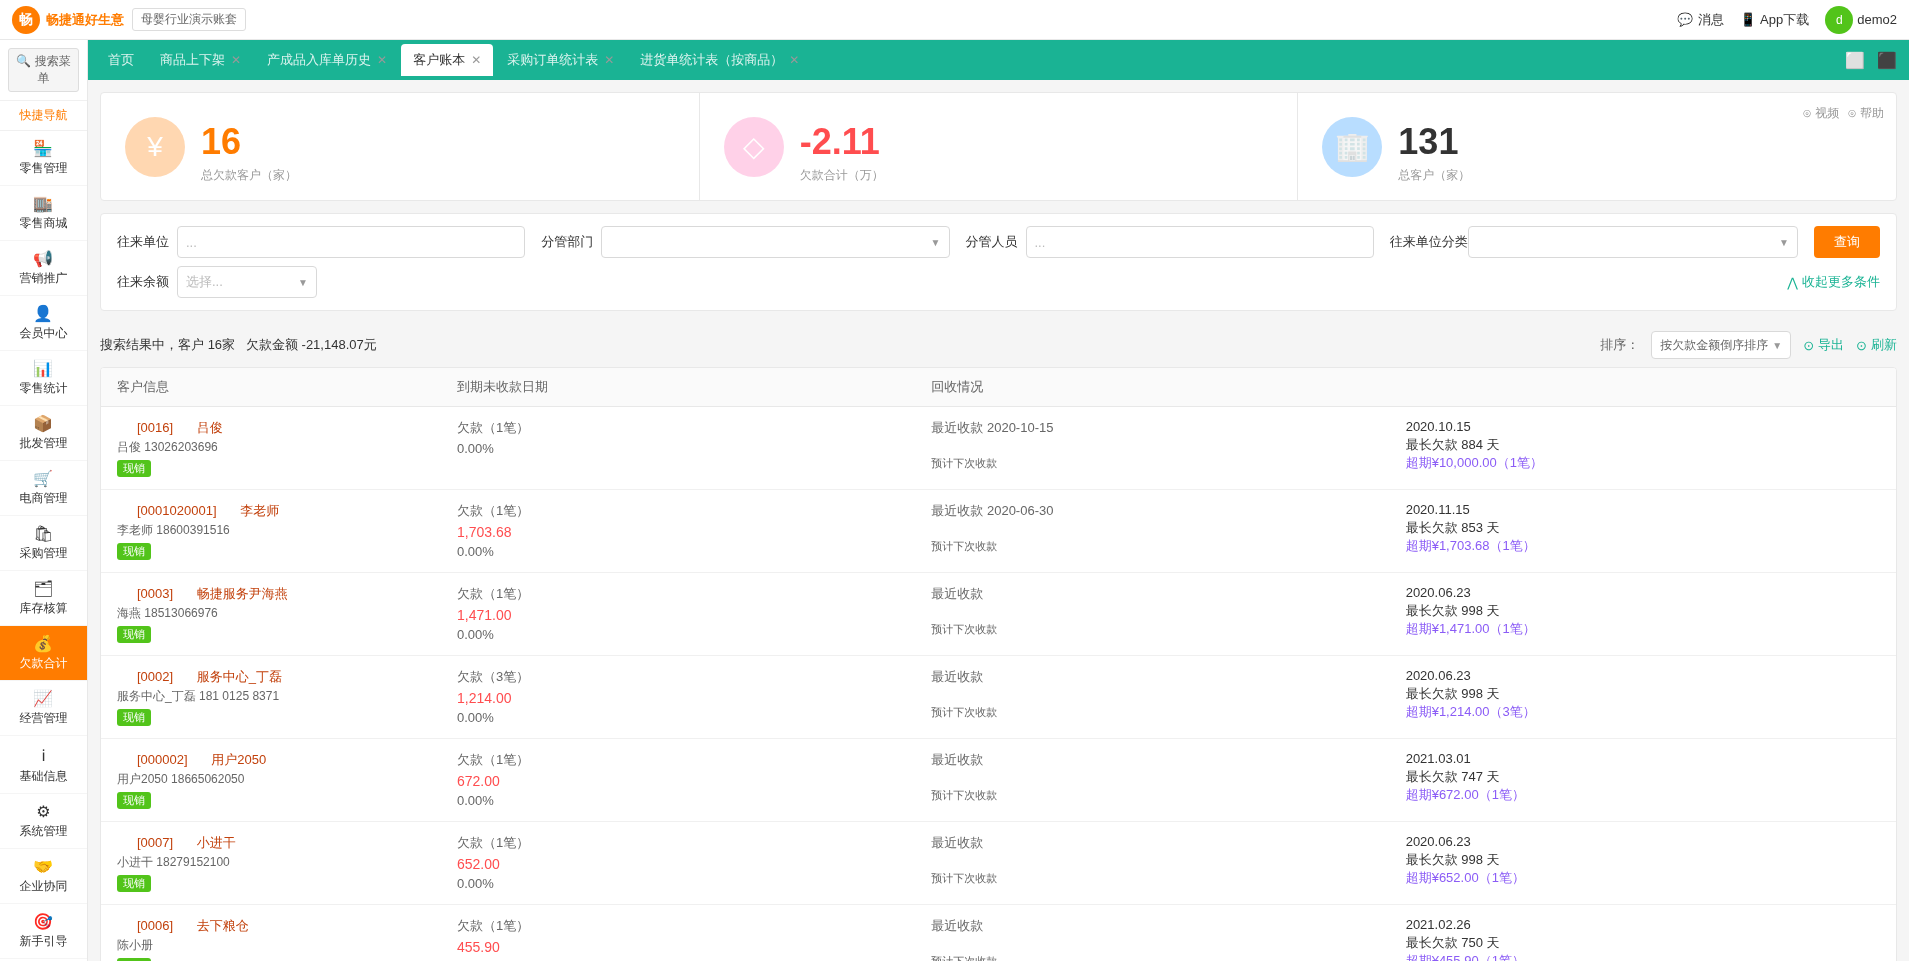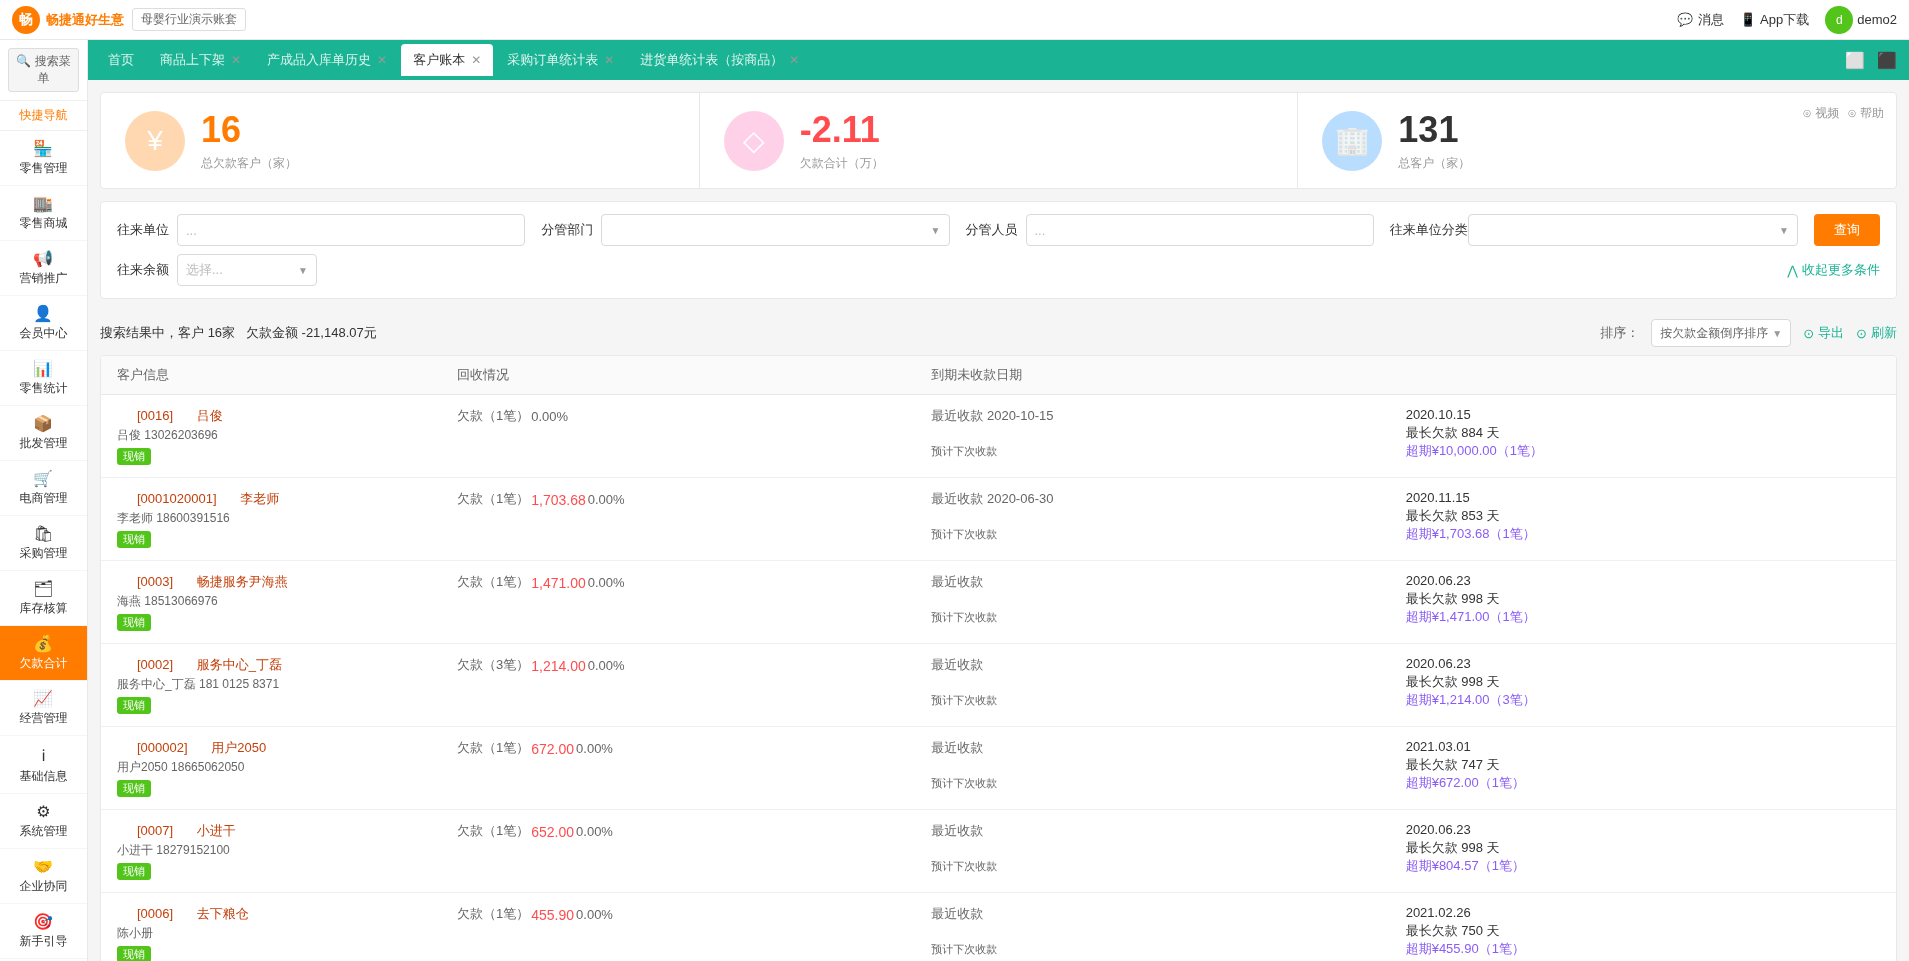--- a/index.html
+++ b/index.html
@@ -43,21 +43,21 @@
     .page-container { flex: 1; overflow-y: auto; background: #f5f5f5; padding: 12px; }
 
     
     .stats-row { display: flex; gap: 0; background: #fff; margin-bottom: 12px; border-radius: 4px; overflow: hidden; border: 1px solid #e8e8e8; }
     .stat-card { flex: 1; padding: 16px 24px; display: flex; align-items: center; gap: 16px; border-right: 1px solid #e8e8e8; position: relative; }
     .stat-card:last-child { border-right: none; }
     .stat-icon { width: 60px; height: 60px; border-radius: 50%; display: flex; align-items: center; justify-content: center; font-size: 28px; opacity: 0.3; }
     .stat-icon.orange { background: #ff7c00; color: #fff; }
     .stat-icon.pink { background: #ff69b4; color: #fff; }
     .stat-icon.blue { background: #1890ff; color: #fff; }
-    .stat-content { display: flex; flex-direction: column; }
+    .stat-content { display: flex; flex-direction: column; margin-top: 12px; }
     .stat-number { font-size: 36px; font-weight: bold; }
     .stat-number.orange { color: #ff7c00; }
     .stat-number.red { color: #ff4d4f; }
     .stat-number.dark { color: #333; font-weight: 900; }
     .stat-label { font-size: 12px; color: #999; margin-top: 4px; }
     .stat-help { position: absolute; top: 12px; right: 12px; display: flex; gap: 8px; font-size: 12px; color: #999; }
 
     
     .filter-area { background: #fff; padding: 12px 16px; margin-bottom: 12px; border-radius: 4px; border: 1px solid #e8e8e8; }
     .filter-row { display: flex; align-items: center; gap: 16px; margin-bottom: 8px; }
@@ -83,21 +83,21 @@
     .data-table { background: #fff; border-radius: 4px; border: 1px solid #e8e8e8; overflow: hidden; }
     .table-header { display: grid; grid-template-columns: 340px 1fr 1fr 1fr; background: #fafafa; border-bottom: 1px solid #e8e8e8; padding: 10px 16px; font-size: 13px; font-weight: 500; color: #333; }
     .table-row { display: grid; grid-template-columns: 340px 1fr 1fr 1fr; padding: 12px 16px; border-bottom: 1px solid #f0f0f0; align-items: start; }
     .table-row:last-child { border-bottom: none; }
     .customer-name { color: #c2410c; font-size: 13px; cursor: pointer; padding-left: 20px; }
     .customer-phone { font-size: 12px; color: #666; margin-top: 2px; }
     .customer-tag { display: inline-block; background: #52c41a; color: #fff; font-size: 11px; padding: 1px 6px; border-radius: 3px; margin-top: 4px; }
     .debt-count { color: #666; font-size: 13px; }
     .debt-amount { color: #ff4d4f; font-size: 14px; font-weight: 500; margin-top: 2px; }
     .debt-percent { color: #666; font-size: 13px; margin-top: 2px; }
-    .debt-info { display: flex; flex-direction: row; gap: 2px; }
+    .debt-info { display: flex; flex-direction: column; gap: 2px; }
     .payback-date { font-size: 13px; color: #666; }
     .payback-next { font-size: 11px; color: #666; margin-top: 19px; }
     .overdue-date { font-size: 13px; color: #333; }
     .overdue-days { font-size: 13px; color: #333; margin-top: 2px; }
     .overdue-amount { color: #8b5cf6; font-size: 13px; cursor: pointer; }
     .col-header { font-size: 13px; color: #666; font-weight: 500; }
 
     .chevron-down { font-size: 10px; color: #999; }
 
     
@@ -345,22 +345,22 @@
             <div class="action-btn">
               <span>⊙</span>
               <span>刷新</span>
             </div>
           </div>
         </div>
 
         <div class="data-table">
           <div class="table-header">
             <div class="col-header">客户信息</div>
+            <div class="col-header">到期未收款日期</div>
             <div class="col-header">回收情况</div>
-            <div class="col-header">到期未收款日期</div>
           </div>
 
           <div class="table-row">
             <div>
               <div>
                 <span class="customer-name">[0016]</span>
                 <span class="customer-name">吕俊</span>
               </div>
               <div class="customer-phone">吕俊 13026203696</div>
               <span class="customer-tag">现销</span>
@@ -494,21 +494,21 @@
               <div class="debt-amount">652.00</div>
               <div class="debt-percent">0.00%</div>
             </div>
             <div>
               <div class="payback-date">最近收款</div>
               <div class="payback-next">预计下次收款</div>
             </div>
             <div>
               <div class="overdue-date">2020.06.23</div>
               <div class="overdue-days">最长欠款 998 天</div>
-              <span class="overdue-amount">超期¥804.57（1笔）</span>
+              <span class="overdue-amount">超期¥652.00（1笔）</span>
             </div>
           </div>
 
           <div class="table-row">
             <div>
               <div>
                 <span class="customer-name">[0006]</span>
                 <span class="customer-name">去下粮仓</span>
               </div>
               <div class="customer-phone">陈小册</div>

